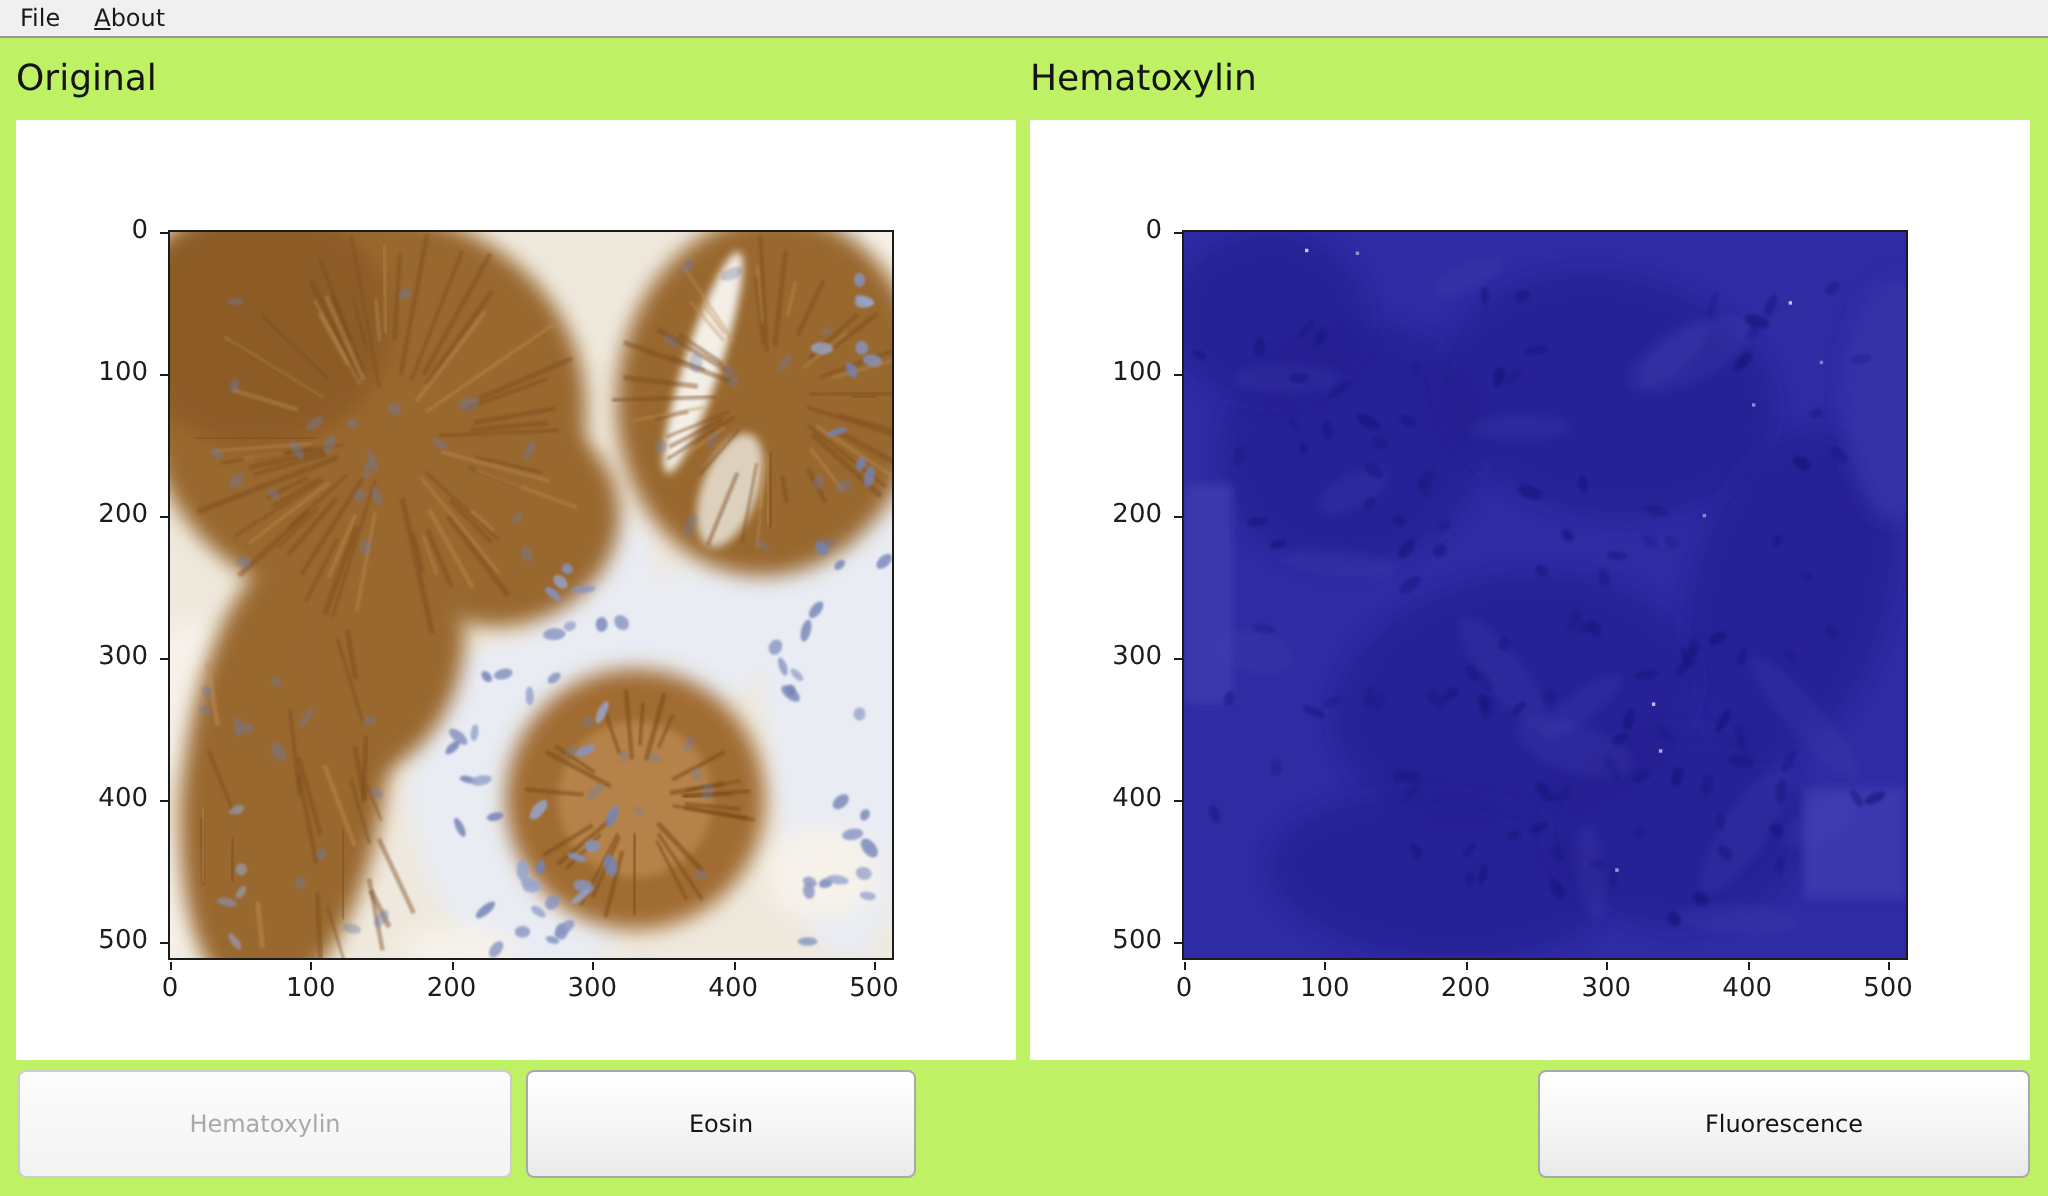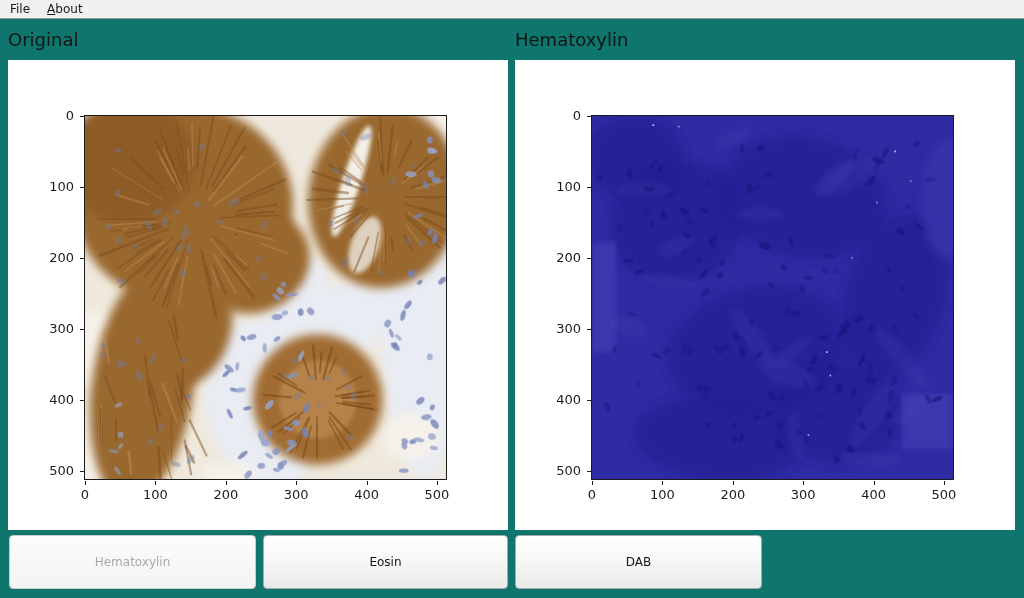--- a/index.html
+++ b/index.html
@@ -1,17 +1,17 @@
 <!DOCTYPE html>
 <html><head>
 <meta charset="utf-8">
 <style>
   html,body{margin:0;padding:0;width:1024px;height:598px;overflow:hidden;}
   body{font-family:"DejaVu Sans","Liberation Sans",sans-serif;background:#f0f0f0;}
-  #stage{position:relative;width:1024px;height:598px;background:#0f766e;}
+  #stage{position:relative;width:1024px;height:598px;background:#bef264;}
 
   
   #menubar{position:absolute;left:0;top:0;width:1024px;height:19px;background:#f0f0f0;
     border-bottom:1px solid #979797;display:flex;align-items:center;padding-left:10px;box-sizing:border-box;}
   .menu-item{font-size:12px;color:#1a1a1a;margin-right:17px;line-height:18px;cursor:default;}
   .menu-item u{text-decoration:underline;}
 
   
   .fig-title{position:absolute;top:29px;width:500px;text-align:left;font-size:18px;color:#141414;}
 
@@ -589,15 +589,15 @@
         <div class="tmark" style="left: 288.2px; top: 421px; width: 1px; height: 4px;"></div>
         <div class="xtick" style="left: 263.2px; top: 427px;">300</div>
         <div class="tmark" style="left: 358.6px; top: 421px; width: 1px; height: 4px;"></div>
         <div class="xtick" style="left: 333.6px; top: 427px;">400</div>
         <div class="tmark" style="left: 429px; top: 421px; width: 1px; height: 4px;"></div>
         <div class="xtick" style="left: 404px; top: 427px;">500</div>
       </div>
   </div>
 
 <button class="pbtn" disabled="" style="left: 9px; width: 247px;">Hematoxylin</button>
-    <button class="pbtn" style="left: 263px; width: 245px;">Eosin</button>
-    <button class="pbtn" style="left: 515px; width: 247px;">DAB</button>
+    <button class="pbtn" style="left: 263px; width: 195px;">Eosin</button>
+    <button class="pbtn" style="left: 769px; width: 246px;">Fluorescence</button>
   </div>
 
 </body></html>

